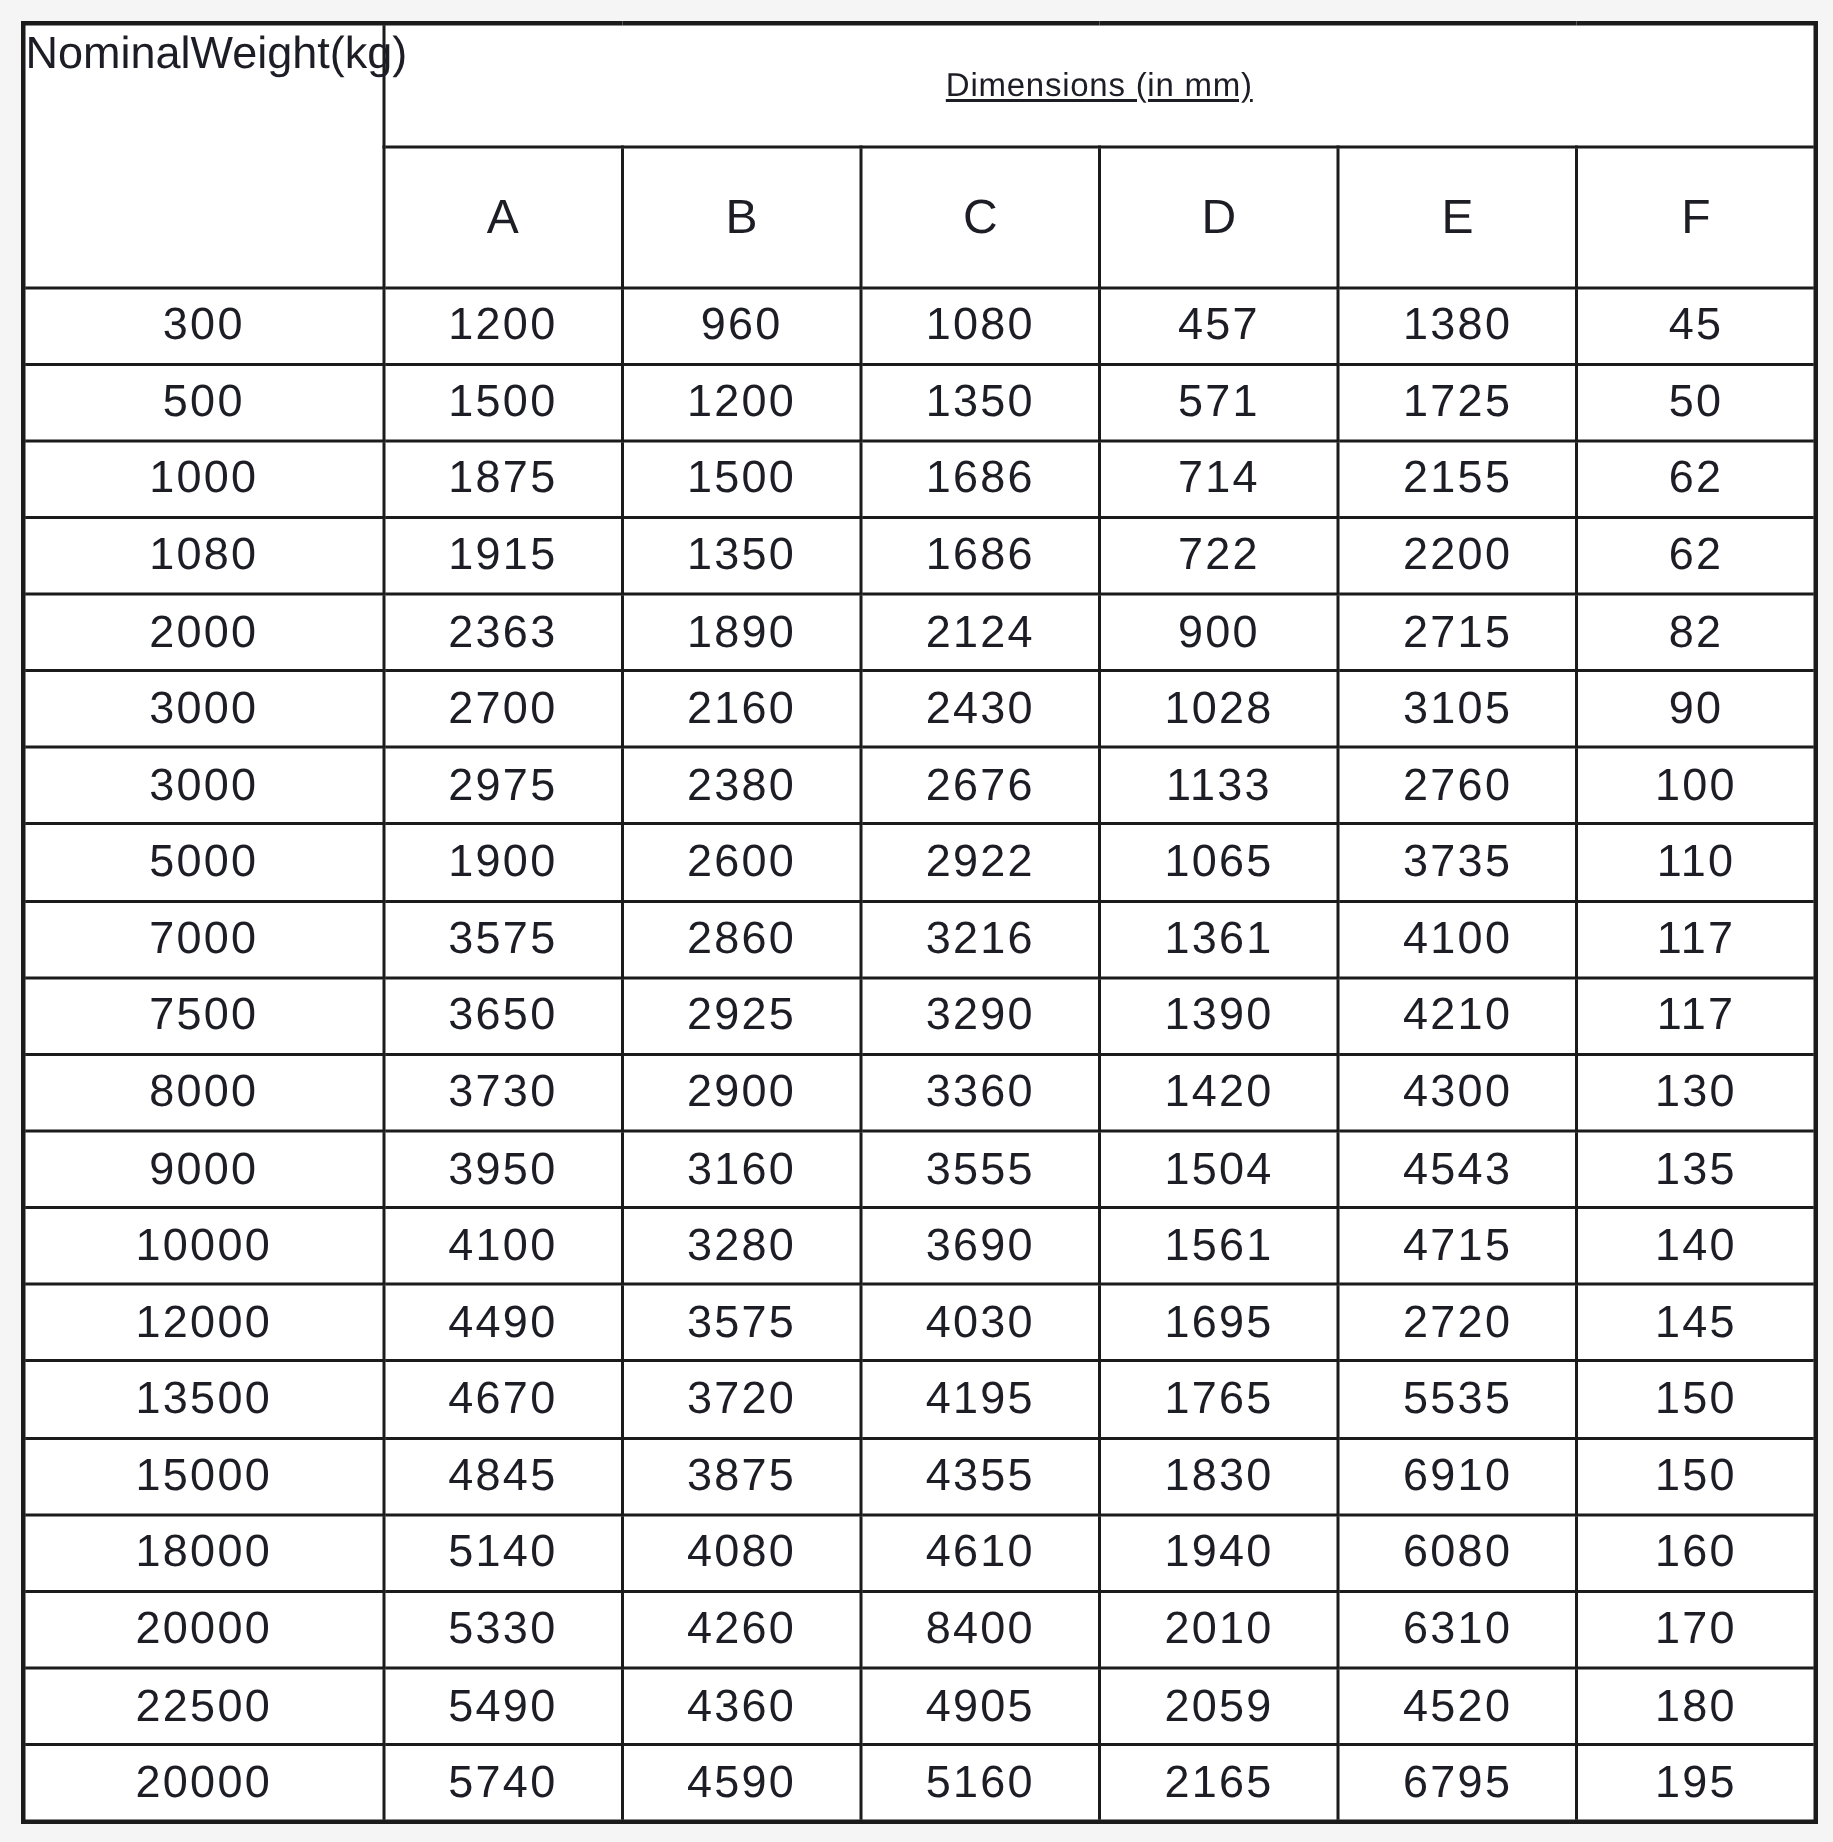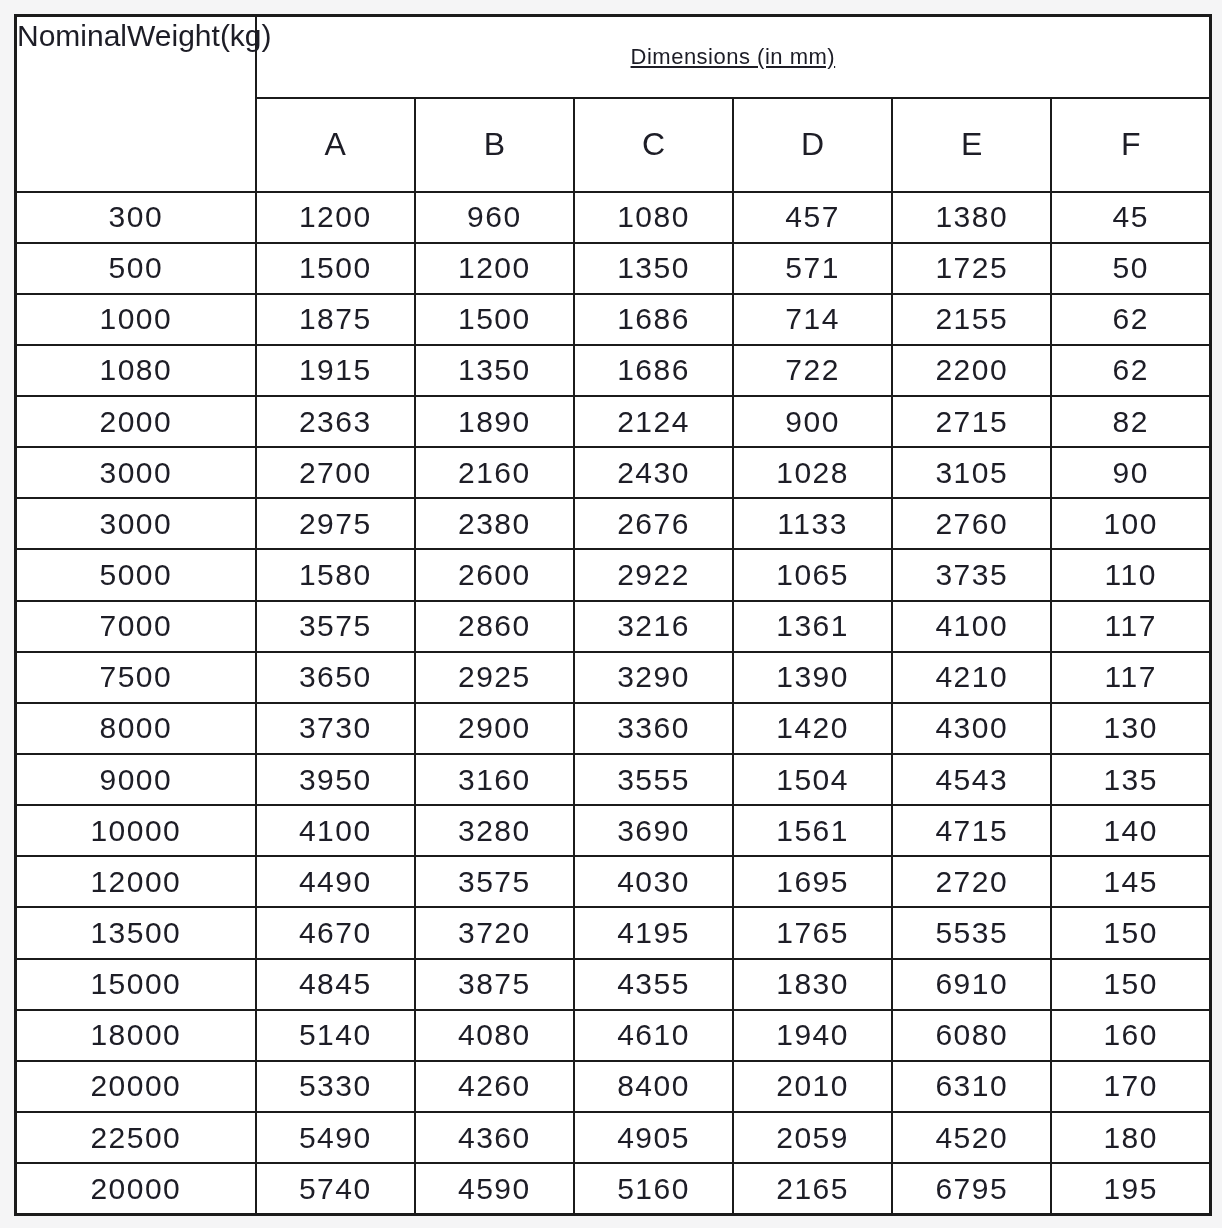--- a/index.html
+++ b/index.html
@@ -155,21 +155,21 @@
           <td>3000</td>
           <td>2975</td>
           <td>2380</td>
           <td>2676</td>
           <td>1133</td>
           <td>2760</td>
           <td>100</td>
         </tr>
         <tr>
           <td>5000</td>
-          <td>1580</td>
+          <td>1900</td>
           <td>2600</td>
           <td>2922</td>
           <td>1065</td>
           <td>3735</td>
           <td>110</td>
         </tr>
         <tr>
           <td>7000</td>
           <td>3575</td>
           <td>2860</td>

